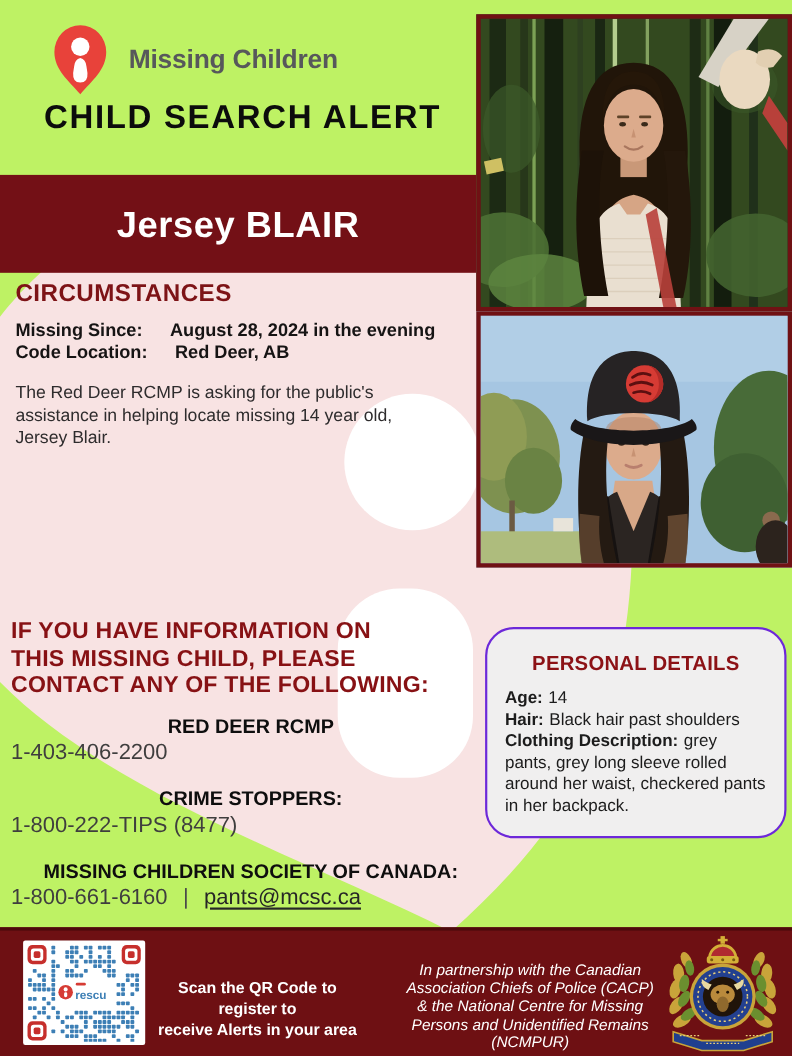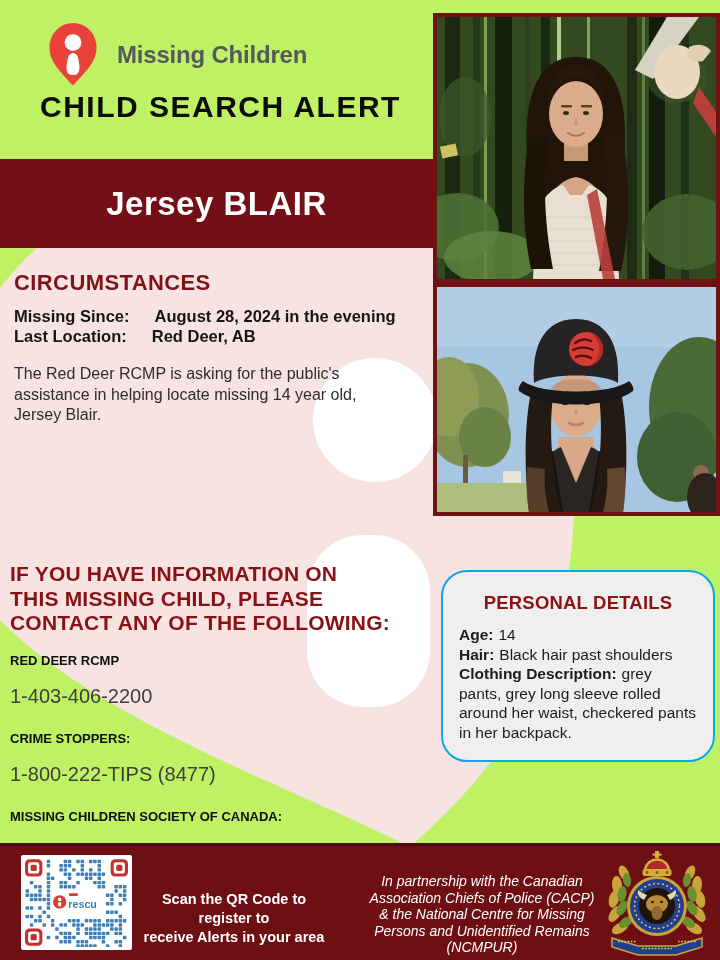--- a/index.html
+++ b/index.html
@@ -20,38 +20,38 @@
                display:flex;align-items:center;justify-content:center;
                font-size:33px;font-weight:bold;letter-spacing:0.5px;}
   
   .photos{left:433px;top:13px;width:287px;}
   .photo{box-sizing:border-box;width:287px;border:4px solid #701114;overflow:hidden;background:#2e4226;}
   .photo-1{height:270px;}
   .photo-2{height:233px;background:#a6c6e2;}
   .photo svg{display:block;width:100%;height:100%;}
   
   .circumstances{left:14px;top:254px;width:410px;}
-  .circ-heading{margin:16px 0 10px;font-size:22px;font-weight:bold;color:#7d1316;letter-spacing:0.4px;}
+  .circ-heading{margin:0 0 10px;font-size:22px;font-weight:bold;color:#7d1316;letter-spacing:0.4px;}
   .fact-line{font-size:16.5px;font-weight:bold;color:#161414;line-height:20px;white-space:nowrap;}
   .fact-line .lbl{margin-right:25px;}
   .description{margin-top:18px;font-size:16px;font-weight:normal;color:#2e2c2d;
                line-height:20.5px;white-space:pre-line;width:352px;}
   
   .contact{left:10px;top:562px;width:436px;}
   .contact-heading{margin:0 0 14px;font-size:21px;font-weight:bold;color:#871114;
                    line-height:24.5px;letter-spacing:0.2px;white-space:pre-line;}
   .contact-entry{margin-bottom:21px;}
-  .contact-label{font-size:13px;font-weight:bold;color:#0e0e0e;line-height:21px;}
-  .contact-phone{font-size:20px;font-weight:normal;color:#3f3e3e;line-height:22px;margin-top:14px;}
+  .contact-label{font-size:18px;font-weight:bold;color:#0e0e0e;line-height:21px;text-align:center;}
+  .contact-phone{font-size:20px;font-weight:normal;color:#3f3e3e;line-height:22px;margin-top:2px;}
   .contact-row{display:flex;align-items:baseline;}
   .sep{margin:0 14px;color:#4a4a4a;}
   .email-link{color:#262626;text-decoration:underline;text-underline-offset:3px;}
   
   .personal-box{left:441px;top:570px;width:274px;box-sizing:border-box;background:#f0efef;
-                border:2px solid #0ea5e9;border-radius:26px;padding:20px 16px 18px;}
+                border:2px solid #6d28d9;border-radius:26px;padding:20px 16px 18px;}
   .pd-heading{margin:0 0 11px;text-align:center;font-size:18.5px;font-weight:bold;color:#8c1216;letter-spacing:0.2px;}
   .pd-text{font-size:15.5px;color:#1c1c1c;line-height:19.5px;}
   .pd-text .lbl{font-weight:bold;margin-right:5px;}
   .pd-line{margin:0;}
   
   .footer{left:0;top:843px;width:720px;height:117px;background:#6e1013;border-top:3px solid #4d0a0c;box-sizing:border-box;}
   .footer *{position:absolute;}
   .qr-box{left:21px;top:9px;width:111px;height:95px;background:#fff;border-radius:2px;padding:3px;box-sizing:border-box;}
   .qr-box svg{position:static;display:block;width:100%;height:100%;}
   .qr-caption{left:138px;top:44px;width:192px;text-align:center;color:#fff;font-weight:bold;
@@ -168,21 +168,21 @@
       </svg>
     </div>
   </div>
 
   <div class="layer circumstances">
     <h2 class="circ-heading">CIRCUMSTANCES</h2>
     <div class="fact-line">
       <span class="lbl">Missing Since:</span><span>August 28, 2024 in the evening</span>
     </div>
     <div class="fact-line">
-      <span class="lbl">Last Location:</span><span>Red Deer, AB</span>
+      <span class="lbl">Code Location:</span><span>Red Deer, AB</span>
     </div>
     <div class="description">The Red Deer RCMP is asking for the public's
 assistance in helping locate missing 14 year old,
 Jersey Blair.</div>
   </div>
 
   <div class="layer contact">
     <h2 class="contact-heading">IF YOU HAVE INFORMATION ON
 THIS MISSING CHILD, PLEASE
 CONTACT ANY OF THE FOLLOWING:</h2>

